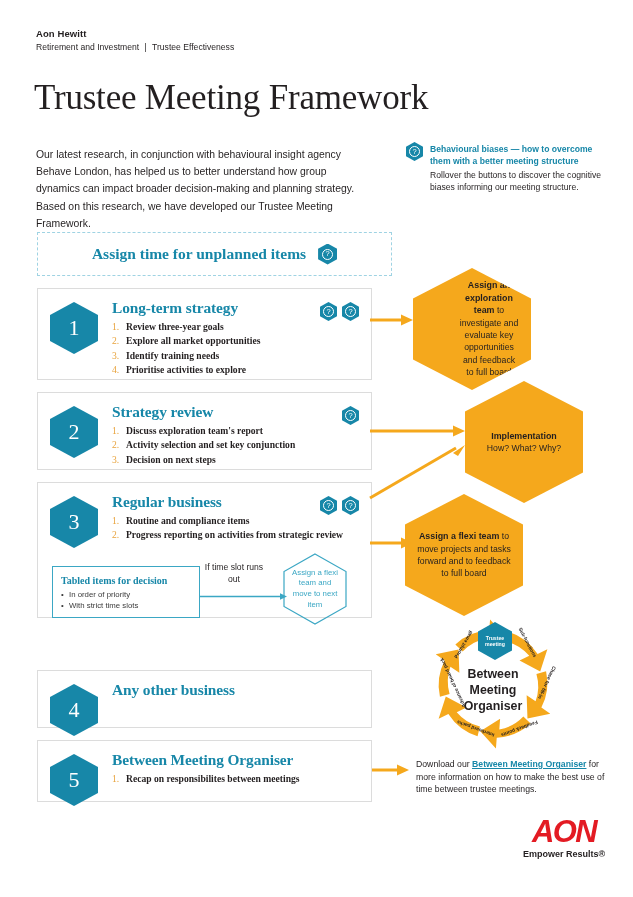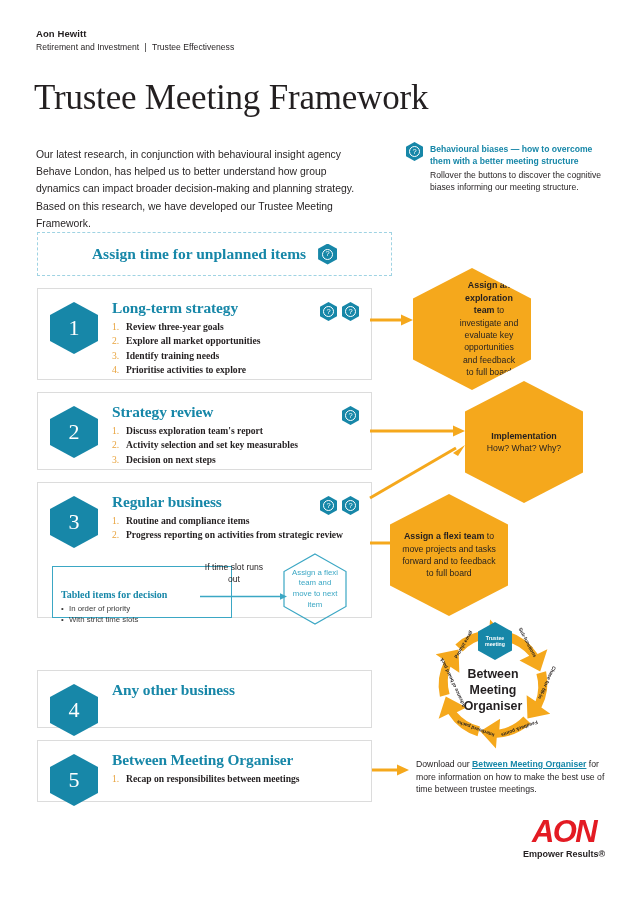--- a/index.html
+++ b/index.html
@@ -86,22 +86,22 @@
   .card .icons { position: absolute; right: 12px; top: 13px; display: flex; gap: 5px; }
 
   #card1 { top: 288px; height: 92px; }
   #card2 { top: 392px; height: 78px; }
   #card3 { top: 482px; height: 136px; }
   #card4 { top: 670px; height: 58px; }
   #card5 { top: 740px; height: 62px; }
 
   
   #tabled {
-    position: absolute; left: 52px; top: 566px; width: 180px; height: 52px;
-    border: 1px solid #3ba7c4; padding: 22px 8px;
+    position: absolute; left: 52px; top: 566px; width: 148px; height: 52px;
+    border: 1px solid #3ba7c4; padding: 8px 8px;
   }
   #tabled .t { font-size: 10px; font-weight: bold; color: #1787a8; }
   #tabled ul { list-style: none; margin-top: 3px; }
   #tabled ul li { font-size: 7.8px; line-height: 11px; color: #3a3a3a; padding-left: 8px; position: relative; }
   #tabled ul li:before { content: "\2022"; position: absolute; left: 0; color: #3a3a3a; }
 
   #iftime {
     position: absolute; left: 203px; top: 562px; width: 62px;
     font-size: 8.6px; line-height: 11.6px; color: #231f20; text-align: center;
   }
@@ -119,21 +119,21 @@
     position: absolute;
     background: #f5a81c;
     clip-path: polygon(50% 0%, 100% 25%, 100% 75%, 50% 100%, 0% 75%, 0% 25%);
     display: flex; align-items: center; justify-content: center; text-align: center;
     color: #231f20;
   }
   .ohex .inner { padding: 0 12px; font-size: 8.7px; line-height: 12.4px; }
   .ohex .inner b { font-size: 8.9px; }
   #hexA { left: 413px; top: 268px; width: 118px; height: 122px; padding-left: 34px; }
   #hexB { left: 465px; top: 381px; width: 118px; height: 122px; }
-  #hexC { left: 390px; top: 494px; width: 118px; height: 122px; text-align: center; }
+  #hexC { left: 405px; top: 494px; width: 118px; height: 122px; text-align: center; }
 
   svg.arrow { position: absolute; overflow: visible; }
 
   
   #bmo { position: absolute; left: 408px; top: 618px; width: 170px; height: 132px; }
   #bmo-center {
     position: absolute; left: 38px; top: 48px; width: 94px; text-align: center;
     font-size: 12.4px; font-weight: bold; line-height: 16px; color: #231f20;
   }
   #bmo-hex {
@@ -220,21 +220,21 @@
   <div class="num">2</div>
   <div class="icons">
     <div class="qhex">
         <div class="ring">?</div>
       </div>
   </div>
   <div class="body">
     <div class="title serif">Strategy review</div>
     <ol>
       <li><span class="idx">1.</span><span>Discuss exploration team's report</span></li>
-      <li><span class="idx">2.</span><span>Activity selection and set key measurables</span></li>
+      <li><span class="idx">2.</span><span>Activity selection and set key conjunction</span></li>
       <li><span class="idx">3.</span><span>Decision on next steps</span></li>
     </ol>
   </div>
 </div>
 
 <div class="card" id="card3">
   <div class="num">3</div>
   <div class="icons">
     <div class="qhex">
         <div class="ring">?</div>

